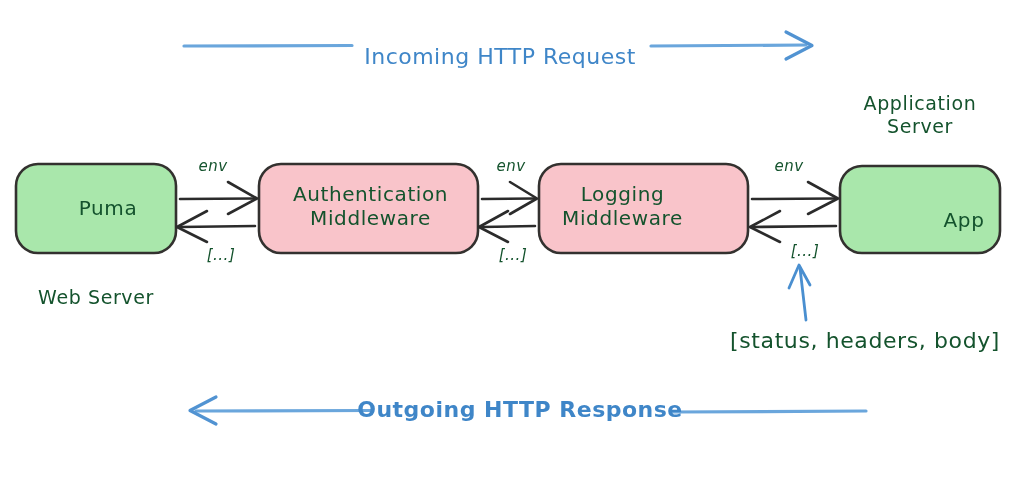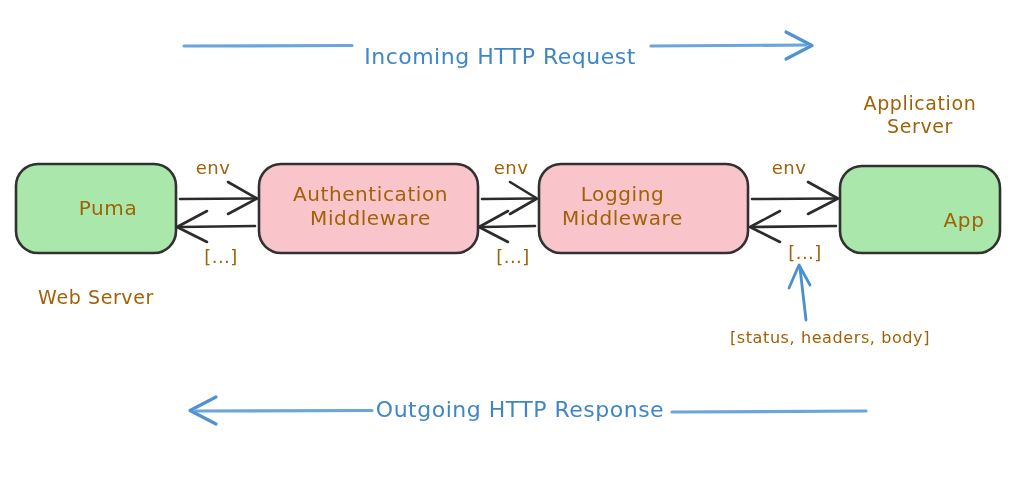--- a/index.html
+++ b/index.html
@@ -17,45 +17,47 @@
   #canvas {
     position: absolute;
     left: 0; top: 0;
     width: 1024px;
     height: 484px;
   }
   .node-label {
     position: absolute;
     text-align: center;
     font-family: "DejaVu Sans", sans-serif;
-    color: #a16207;
+    color: #14532d;
     line-height: 1.22;
     pointer-events: none;
     white-space: pre-line;
   }
   .box-text {
     font-size: 20px;
     letter-spacing: 0.6px;
   }
   .outer-text {
     font-size: 19px;
     letter-spacing: 0.6px;
   }
   .edge-text {
-    font-size: 18px;
+    font-size: 15px;
     letter-spacing: 0.5px;
+    font-style: italic;
   }
   .flow-text {
     font-size: 22px;
     letter-spacing: 0.5px;
     color: #3f86c8;
   }
   .annot-text {
-    font-size: 16px;
+    font-size: 22px;
     letter-spacing: 0.6px;
+    text-align: right;
   }
 </style>
 </head>
 <body>
 
 <svg id="canvas" viewBox="0 0 1024 484" xmlns="http://www.w3.org/2000/svg">
 
   <g>
     <path d="M184,46 L352,45.5" stroke="#6aa6dc" stroke-width="3.2" fill="none" stroke-linecap="round"></path>
     <path d="M651,46 L806,45" stroke="#6aa6dc" stroke-width="3.2" fill="none" stroke-linecap="round"></path>
@@ -103,21 +105,21 @@
   </g>
 
   <g>
     <path d="M806,320 L800,268" stroke="#4a8fd0" stroke-width="2.8" fill="none" stroke-linecap="round"></path>
     <path d="M789,288 L799,265 L810,285" stroke="#4a8fd0" stroke-width="2.8" fill="none" stroke-linecap="round" stroke-linejoin="round"></path>
   </g>
 </svg>
 
 <div class="node-label flow-text" style="left:340px; top:44px; width:320px;">Incoming HTTP Request</div>
 
-<div class="node-label flow-text" style="left:355px; top:397px; width:330px;">Outgoing HTTP Response</div>
+<div class="node-label flow-text" style="left:355px; top:397px; width:330px;font-weight:bold;">Outgoing HTTP Response</div>
 
 <div class="node-label box-text" style="left:16px; top:196px; width:184px;">Puma</div>
 
 <div class="node-label outer-text" style="left:6px; top:286px; width:180px;text-align:center;">Web Server</div>
 
 <div class="node-label box-text" style="left:259px; top:182px; width:223px;">Authentication
 Middleware</div>
 
 <div class="node-label box-text" style="left:539px; top:182px; width:167px;">Logging
 Middleware</div>

